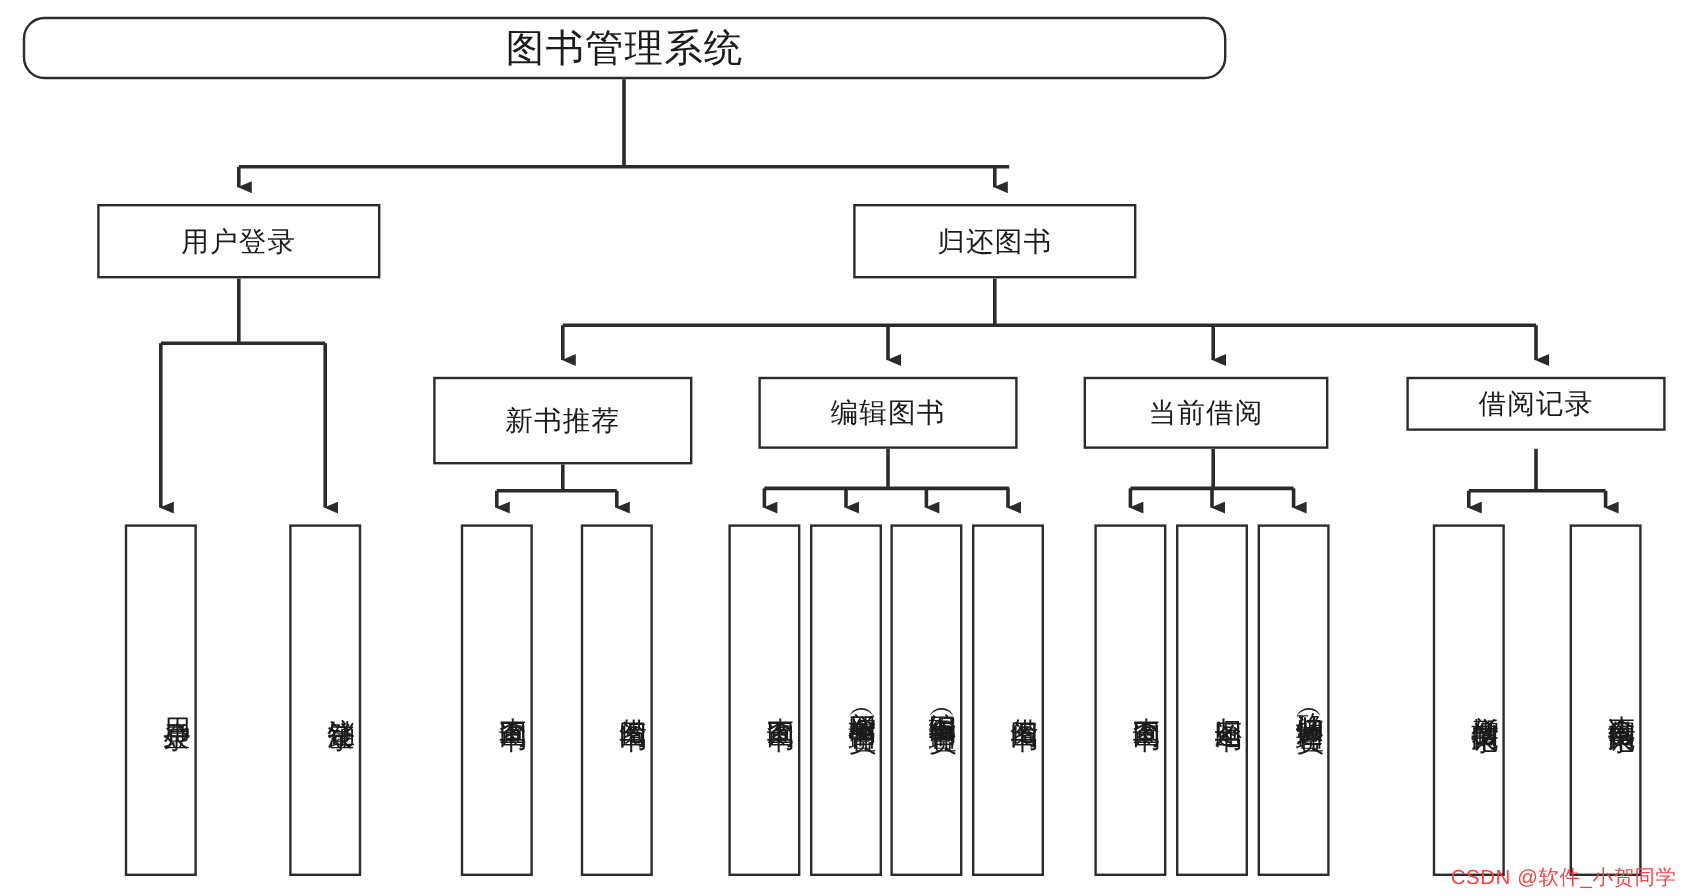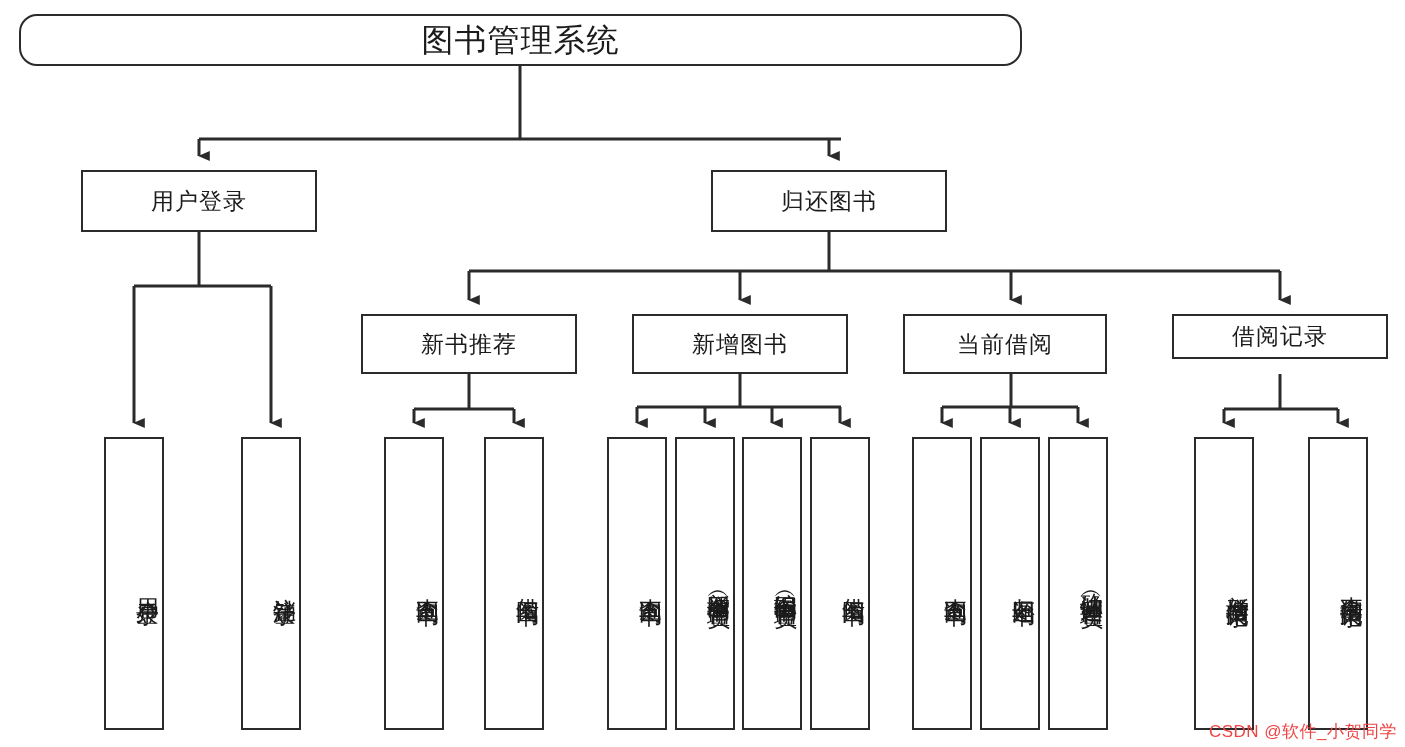--- a/index.html
+++ b/index.html
@@ -131,26 +131,26 @@
   </div>
 
   <div class="node h" style="left:81px;top:170px;width:236px;height:62px;">
     <span>用户登录</span>
   </div>
 
   <div class="node h" style="left:711px;top:170px;width:236px;height:62px;">
     <span>归还图书</span>
   </div>
 
-  <div class="node h" style="left:361px;top:314px;width:216px;height:60px;">
+  <div class="node h" style="left:361px;top:314px;width:216px;height:73px;">
     <span>新书推荐</span>
   </div>
 
   <div class="node h" style="left:632px;top:314px;width:216px;height:60px;">
-    <span>新增图书</span>
+    <span>编辑图书</span>
   </div>
 
   <div class="node h" style="left:903px;top:314px;width:204px;height:60px;">
     <span>当前借阅</span>
   </div>
 
   <div class="node h" style="left:1172px;top:314px;width:216px;height:45px;">
     <span>借阅记录</span>
   </div>
 

